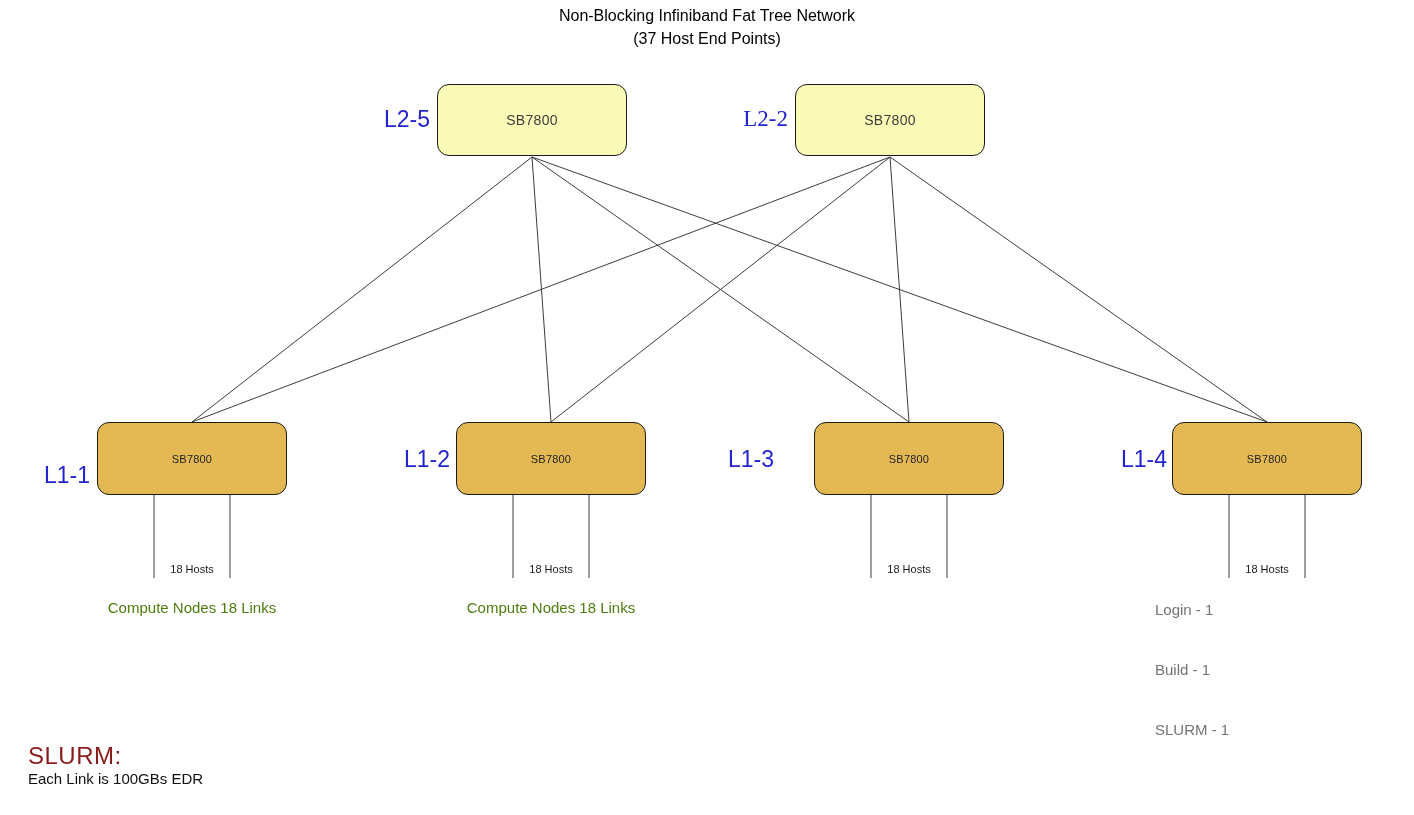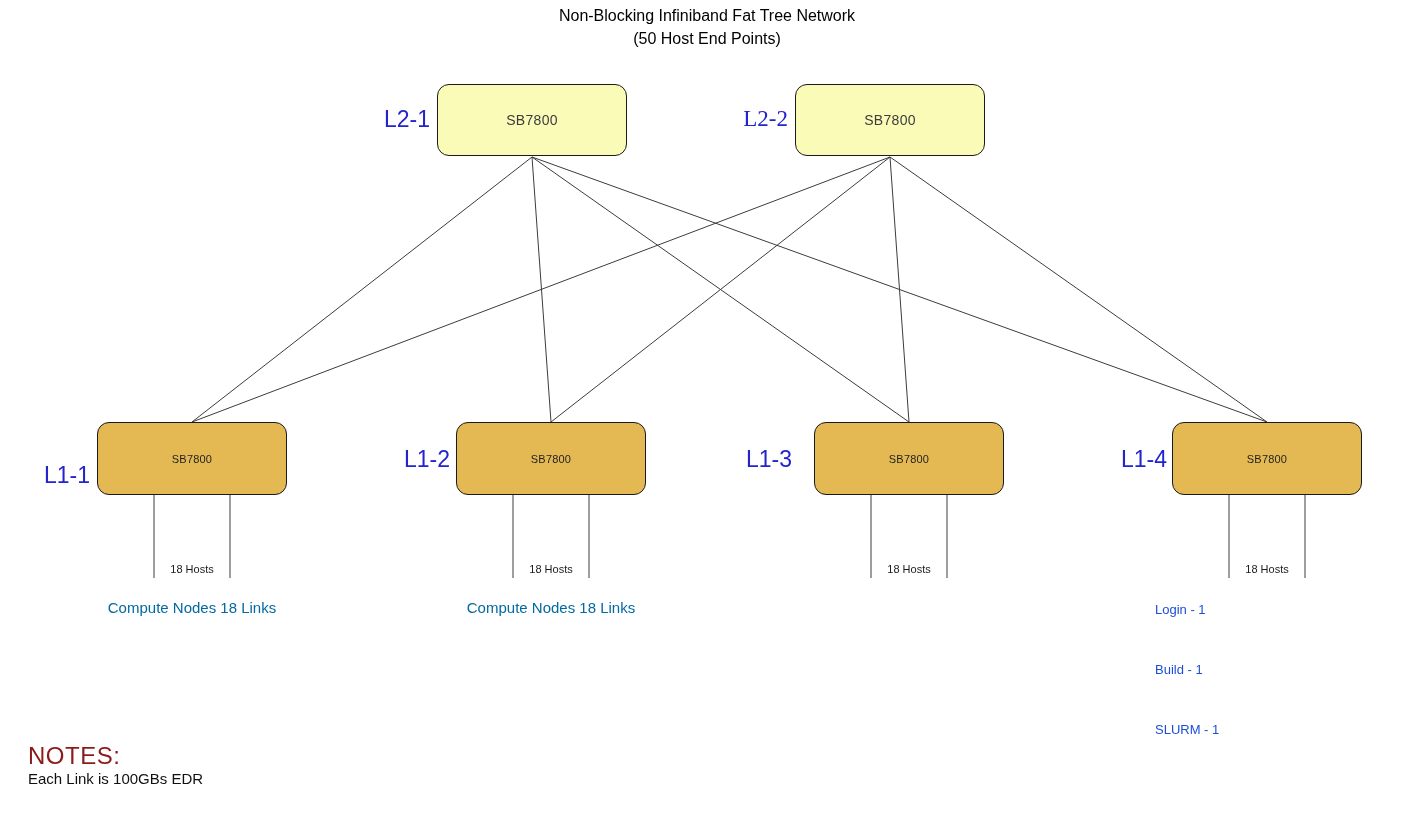--- a/index.html
+++ b/index.html
@@ -21,34 +21,34 @@
   }
   .l2-box{width:190px;height:72px;background:#fbfbb8;}
   .l1-box{width:190px;height:73px;background:#e4b954;}
   .l2-model{font-size:14px;color:#3c3c3c;letter-spacing:0.3px;}
   .l1-model{font-size:11px;color:#1f1f1f;letter-spacing:0.2px;}
   .tier-label{
     font-size:23px;color:#2323cf;
     width:70px;text-align:right;
   }
   .hosts-label{font-size:11px;color:#1a1a1a;text-align:center;width:80px;}
-  .center-note{font-size:15px;color:#0369a1;text-align:center;width:220px;}
-  .list-note{font-size:13px;color:#1d4ed8;line-height:20px;white-space:pre;}
+  .center-note{font-size:15px;color:#4d7c0f;text-align:center;width:220px;}
+  .list-note{font-size:15px;color:#737373;line-height:20px;white-space:pre;}
   #notes-heading{font-size:24px;color:#8b1b1b;letter-spacing:0.5px;}
   .notes-line{font-size:15px;color:#101010;line-height:20px;}
   svg line{stroke:#3c3c3c;stroke-width:1;}
 </style>
 </head>
 <body>
 
 <div id="canvas">
 
   <div id="title-block" class="abs">
     <div>Non-Blocking Infiniband Fat Tree Network</div>
-    <div>(50 Host End Points)</div>
+    <div>(37 Host End Points)</div>
   </div>
 
   <svg class="abs" style="left:0;top:0;" width="1414" height="815" viewBox="0 0 1414 815">
 
     <line x1="532" y1="157" x2="192" y2="422"></line>
     <line x1="532" y1="157" x2="551" y2="422"></line>
     <line x1="532" y1="157" x2="909" y2="422"></line>
     <line x1="532" y1="157" x2="1267" y2="422"></line>
 
     <line x1="890" y1="157" x2="192" y2="422"></line>
@@ -59,41 +59,41 @@
     <line x1="154" y1="495" x2="154" y2="578"></line>
     <line x1="230" y1="495" x2="230" y2="578"></line>
     <line x1="513" y1="495" x2="513" y2="578"></line>
     <line x1="589" y1="495" x2="589" y2="578"></line>
     <line x1="871" y1="495" x2="871" y2="578"></line>
     <line x1="947" y1="495" x2="947" y2="578"></line>
     <line x1="1229" y1="495" x2="1229" y2="578"></line>
     <line x1="1305" y1="495" x2="1305" y2="578"></line>
   </svg>
 
-  <div class="abs tier-label" style="left:360px;top:106px;">L2-1</div>
+  <div class="abs tier-label" style="left:360px;top:106px;">L2-5</div>
   <div class="abs switch-box l2-box" style="left:437px;top:84px;">
     <span class="l2-model">SB7800</span>
   </div>
 
   <div class="abs tier-label" style="left:718px;top:106px;font-family:Liberation Serif, serif;">L2-2</div>
   <div class="abs switch-box l2-box" style="left:795px;top:84px;">
     <span class="l2-model">SB7800</span>
   </div>
 
   <div class="abs tier-label" style="left:20px;top:446px;margin-top:16px;">L1-1</div>
   <div class="abs switch-box l1-box" style="left:97px;top:422px;">
     <span class="l1-model">SB7800</span>
   </div>
 
   <div class="abs tier-label" style="left:380px;top:446px;">L1-2</div>
   <div class="abs switch-box l1-box" style="left:456px;top:422px;">
     <span class="l1-model">SB7800</span>
   </div>
 
-  <div class="abs tier-label" style="left:722px;top:446px;">L1-3</div>
+  <div class="abs tier-label" style="left:704px;top:446px;">L1-3</div>
   <div class="abs switch-box l1-box" style="left:814px;top:422px;">
     <span class="l1-model">SB7800</span>
   </div>
 
   <div class="abs tier-label" style="left:1097px;top:446px;">L1-4</div>
   <div class="abs switch-box l1-box" style="left:1172px;top:422px;">
     <span class="l1-model">SB7800</span>
   </div>
 
   <div class="abs hosts-label" style="left:152px;top:563px;">18 Hosts</div>
@@ -104,18 +104,18 @@
   <div class="abs center-note" style="left:82px;top:599px;">Compute Nodes 18 Links</div>
   <div class="abs center-note" style="left:441px;top:599px;">Compute Nodes 18 Links</div>
 
 
   <div class="abs list-note" style="left:1155px;top:560px;">
     <div>Login - 1</div>
     <div>Build - 1</div>
     <div>SLURM - 1</div>
   </div>
 
-  <div class="abs" id="notes-heading" style="left:28px;top:742px;">NOTES:</div>
+  <div class="abs" id="notes-heading" style="left:28px;top:742px;">SLURM:</div>
   <div class="abs" style="left:28px;top:769px;">
     <div class="notes-line">Each Link is 100GBs EDR</div>
   </div>
 
 </div>
 
 </body></html>

